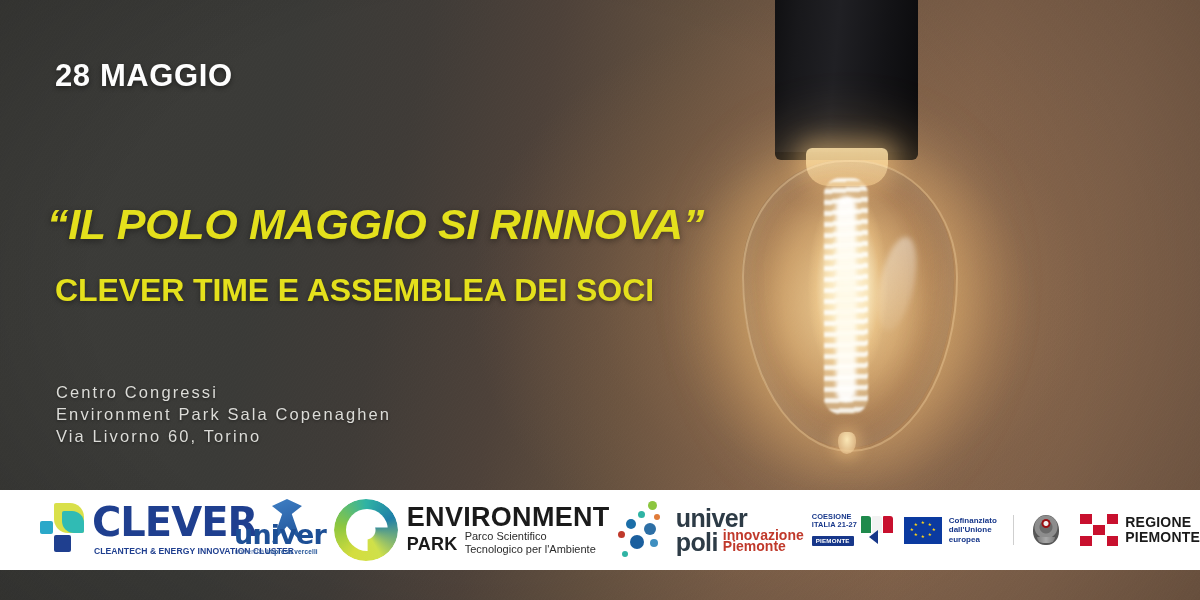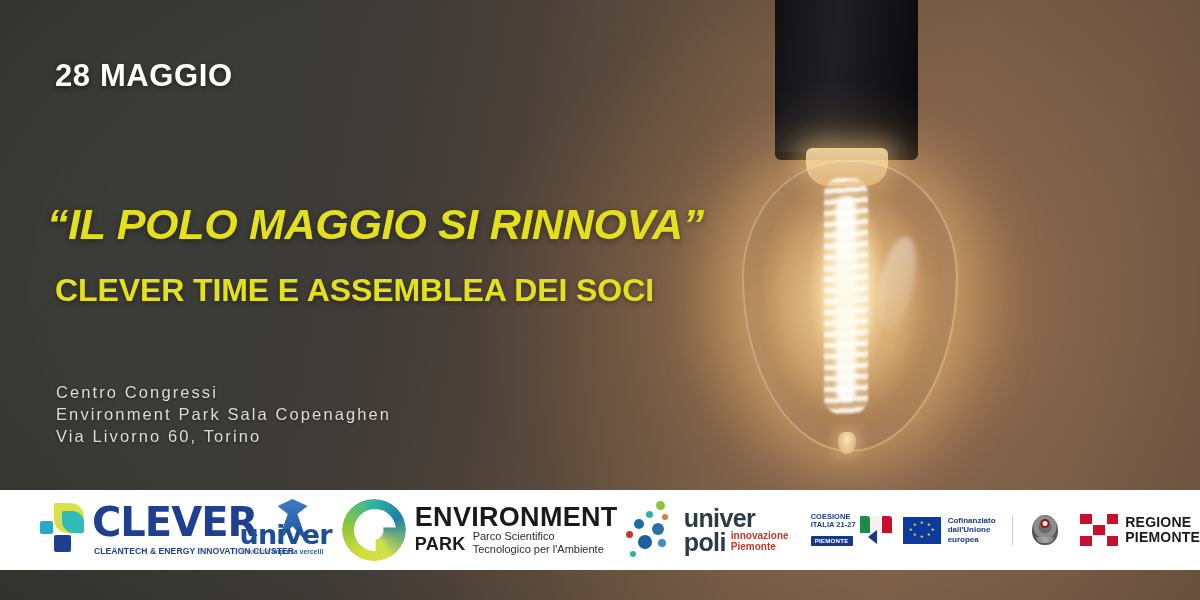--- a/index.html
+++ b/index.html
@@ -201,21 +201,21 @@
   .ep-sub{margin-left:7px;font-size:11px;color:#2b2b2b;line-height:13px;padding-bottom:1px;}
 
   
   .lg-poli{position:relative;width:172px;height:66px;margin-left:26px;display:flex;align-items:center;}
   .sp-dots{position:relative;width:54px;height:58px;flex:none;}
   .sp-dots span{position:absolute;border-radius:50%;}
   .sp-txt{margin-left:4px;}
   .sp-l1{font-size:25px;font-weight:bold;color:#2d3b46;letter-spacing:-.6px;line-height:23px;}
   .sp-l2{display:flex;align-items:flex-end;}
   .sp-poli{font-size:25px;font-weight:bold;color:#2d3b46;letter-spacing:-.6px;line-height:23px;}
-  .sp-red{margin-left:5px;font-size:10px;font-weight:bold;color:#c0392b;line-height:11px;padding-bottom:2px;}
+  .sp-red{margin-left:5px;font-size:14px;font-weight:bold;color:#c0392b;line-height:11px;padding-bottom:2px;}
 
   
   .lg-coes{position:relative;width:78px;height:40px;margin-left:22px;display:flex;align-items:center;}
   .co-txt{flex:none;}
   .co-l1{font-size:7.4px;font-weight:bold;color:#17378a;line-height:8.4px;letter-spacing:.1px;}
   .co-badge{
     margin-top:3px;background:#17378a;color:#fff;font-size:6.2px;font-weight:bold;
     padding:1.6px 4px;border-radius:1px;display:inline-block;letter-spacing:.2px;
   }
   .co-flag{position:relative;width:34px;height:28px;margin-left:4px;}

